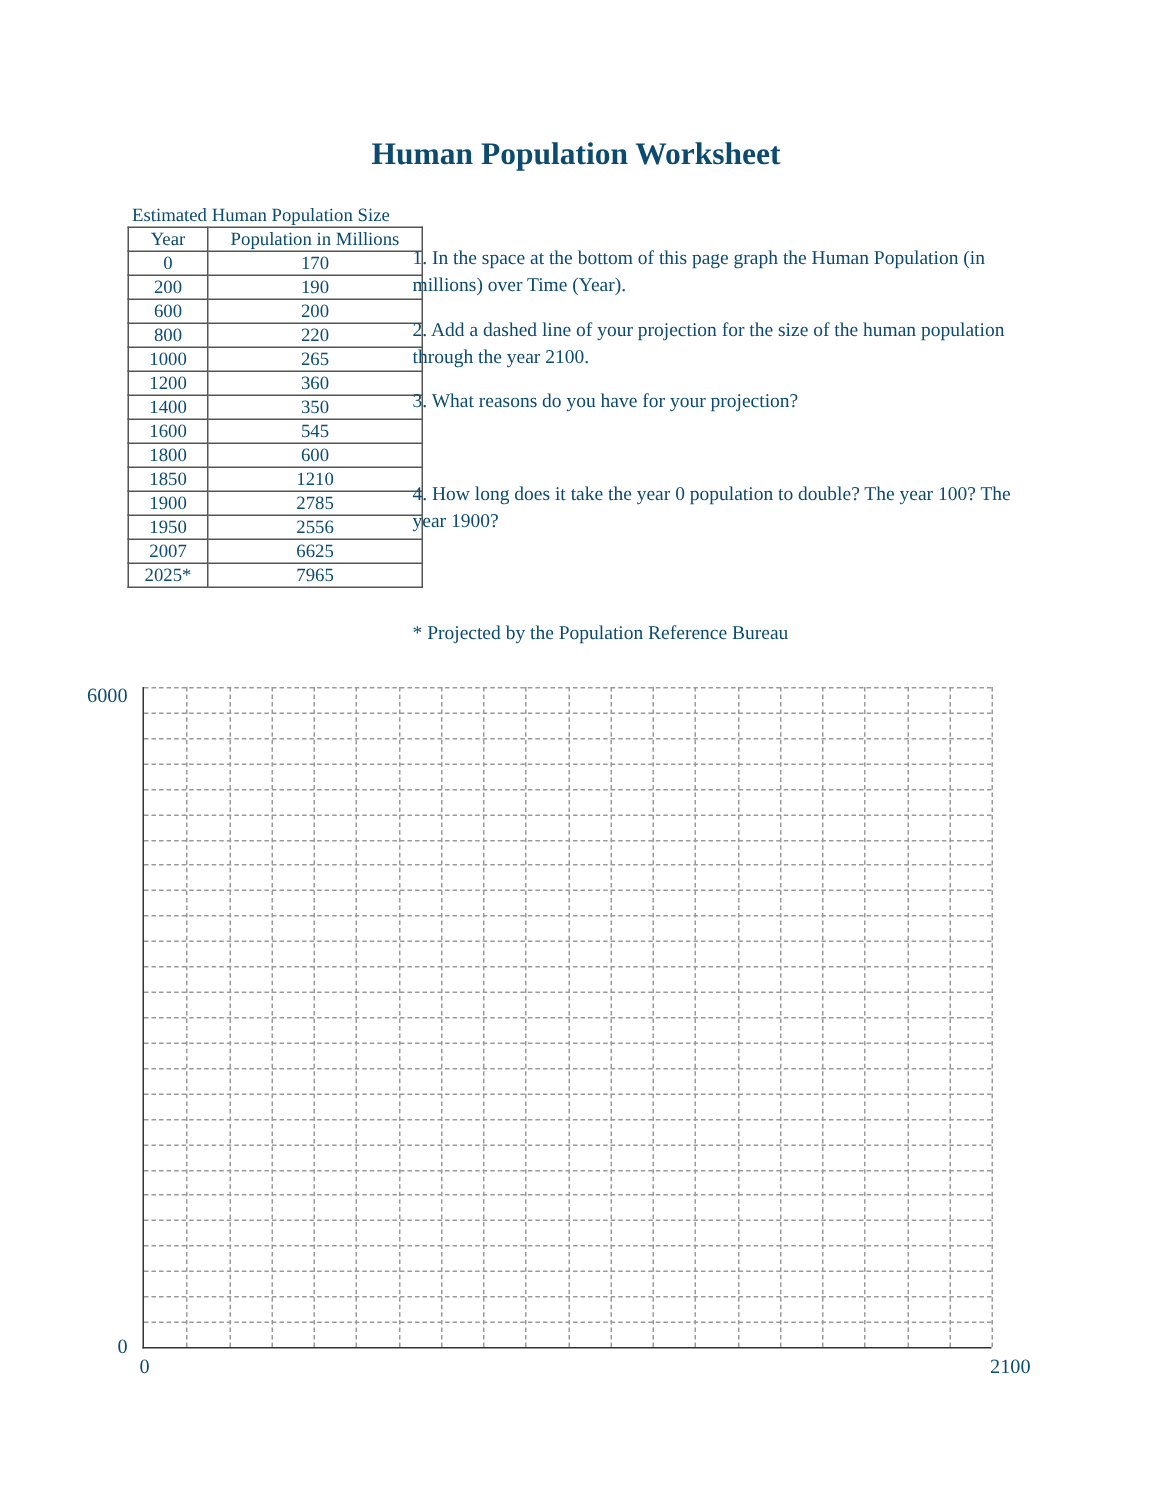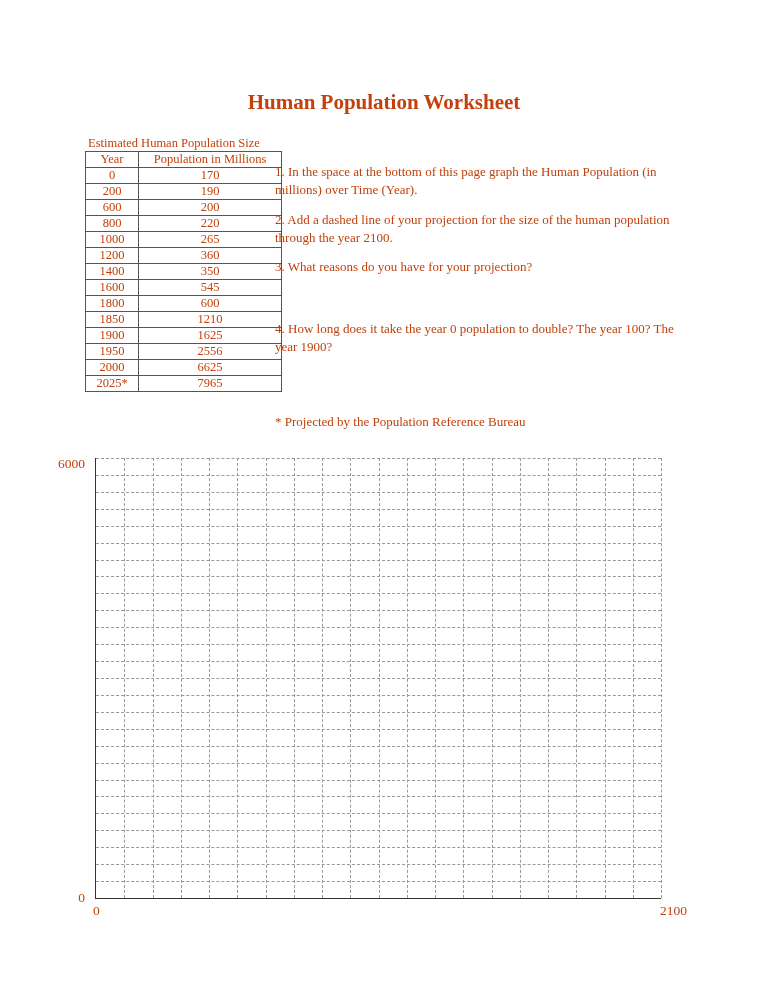--- a/index.html
+++ b/index.html
@@ -2,21 +2,21 @@
 <html><head>
 <meta charset="utf-8">
 <style>
   html, body { margin: 0; padding: 0; background: #ffffff; }
   .page {
     position: relative;
     width: 768px;
     height: 994px;
     background: #ffffff;
     font-family: "Liberation Serif", serif;
-    color: #c2410c;
+    color: #0c4a6e;
     overflow: hidden;
   }
   .title {
     position: absolute;
     left: 0; right: 0;
     top: 90px;
     text-align: center;
     font-size: 21px;
     font-weight: bold;
   }
@@ -135,28 +135,28 @@
         <tr>
           <td class="col-year">1800</td>
           <td class="col-pop">600</td>
         </tr>
         <tr>
           <td class="col-year">1850</td>
           <td class="col-pop">1210</td>
         </tr>
         <tr>
           <td class="col-year">1900</td>
-          <td class="col-pop">1625</td>
+          <td class="col-pop">2785</td>
         </tr>
         <tr>
           <td class="col-year">1950</td>
           <td class="col-pop">2556</td>
         </tr>
         <tr>
-          <td class="col-year">2000</td>
+          <td class="col-year">2007</td>
           <td class="col-pop">6625</td>
         </tr>
         <tr>
           <td class="col-year">2025*</td>
           <td class="col-pop">7965</td>
         </tr>
       </tbody>
   </table>
 
   <div class="question q1">1.  In the space at the bottom of this page graph the Human Population (in millions) over Time (Year).</div>

